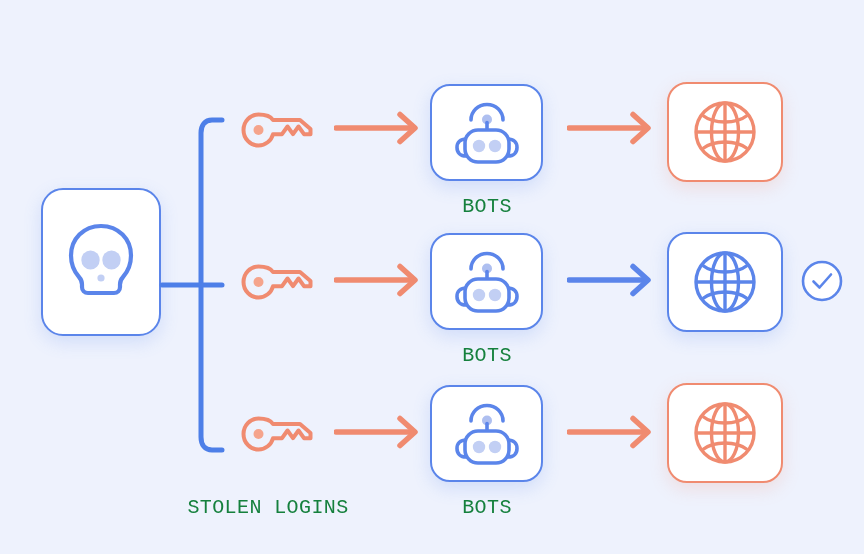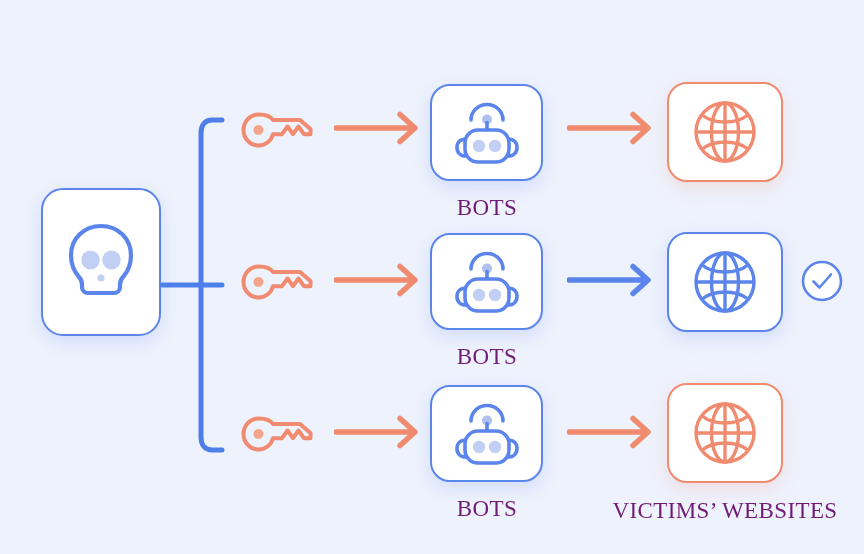--- a/index.html
+++ b/index.html
@@ -49,25 +49,25 @@
     left: 667px;
     width: 116px; height: 100px;
   }
   .site-card.r1 { top: 82px; }
   .site-card.r2 { top: 232px; }
   .site-card.r3 { top: 383px; }
 
   
   .label {
     position: absolute;
-    color: #701a75;
-    font-size: 23px;
+    color: #15803d;
+    font-size: 20px;
     letter-spacing: 0.4px;
     white-space: nowrap;
-    font-family: Liberation Serif, serif;
+    font-family: Liberation Mono, monospace;
   }
   .label.attacker { left: 101px; top: 360px; transform: translateX(-50%); }
   .label.bots1 { left: 487px; top: 195px; transform: translateX(-50%); }
   .label.bots2 { left: 487px; top: 344px; transform: translateX(-50%); }
   .label.bots3 { left: 487px; top: 496px; transform: translateX(-50%); }
   .label.stolen { left: 268px; top: 496px; transform: translateX(-50%); }
   .label.victims { left: 725px; top: 498px; transform: translateX(-50%); }
 
   
   .bracket { position: absolute; left: 150px; top: 115px; width: 90px; height: 340px; }
@@ -193,20 +193,21 @@
 
   <svg class="check-badge" viewBox="0 0 44 44">
     <circle cx="22" cy="22" r="19" fill="#ffffff" stroke="#5b85ea" stroke-width="2.6"></circle>
     <path d="M13.5 22.5 L19.5 28.5 L31 15.5" fill="none" stroke="#5b85ea" stroke-width="2.6" stroke-linecap="round" stroke-linejoin="round"></path>
   </svg>
 
   <svg class="key-icon r3" viewBox="0 0 74 40">
     <path d="M18.5 4.5 C10 4.5 3.5 11.5 3.5 20 C3.5 28.5 10 35.5 18.5 35.5 C25.5 35.5 31.3 30.7 33 24.2 L42 24.2 L47.5 16.5 L53 24.2 L58.5 16.5 L64 24.2 L70.5 24.2 L70.5 19 L60 10 L33 10 C31 6.8 25.5 4.5 18.5 4.5 Z" fill="none" stroke="#f08b70" stroke-width="4" stroke-linejoin="round" stroke-linecap="round"></path>
     <circle cx="18.5" cy="20" r="5" fill="#f5a48c"></circle>
   </svg>
+  <div class="label stolen">STOLEN LOGINS</div>
 
   <svg class="arrow a3" viewBox="0 0 92 34">
     <path d="M2 17 L80 17" stroke="#f08b70" stroke-width="5.5" stroke-linecap="round" fill="none"></path>
     <path d="M66 3.5 L81 17 L66 30.5" stroke="#f08b70" stroke-width="5.5" stroke-linecap="round" stroke-linejoin="round" fill="none"></path>
   </svg>
 
   <div class="card blue bot-card r3">
     <svg class="icon-svg" width="78" height="68" viewBox="0 0 78 68">
       <path d="M23 21 C23 12.5 30 5.5 39 5.5 C48 5.5 55 12.5 55 21" fill="none" stroke="#5b85ea" stroke-width="3.6" stroke-linecap="round"></path>
       <circle cx="39" cy="20.5" r="5" fill="#aebff0"></circle>
@@ -229,15 +230,14 @@
     <svg class="icon-svg" width="70" height="70" viewBox="0 0 70 70">
       <circle cx="35" cy="35" r="29" fill="none" stroke="#f08b70" stroke-width="3.4"></circle>
       <ellipse cx="35" cy="35" rx="13.5" ry="29" fill="none" stroke="#f08b70" stroke-width="3.4"></ellipse>
       <path d="M6 35 L64 35" stroke="#f08b70" stroke-width="3.4"></path>
       <path d="M35 6 L35 64" stroke="#f08b70" stroke-width="3.4"></path>
       <path d="M12.8 18.5 C18 22.5 26 25 35 25 C44 25 52 22.5 57.2 18.5" fill="none" stroke="#f08b70" stroke-width="3.4"></path>
       <path d="M12.8 51.5 C18 47.5 26 45 35 45 C44 45 52 47.5 57.2 51.5" fill="none" stroke="#f08b70" stroke-width="3.4"></path>
     </svg>
   </div>
 
-  <div class="label victims">VICTIMS’ WEBSITES</div>
 
 </div>
 
 </body></html>

